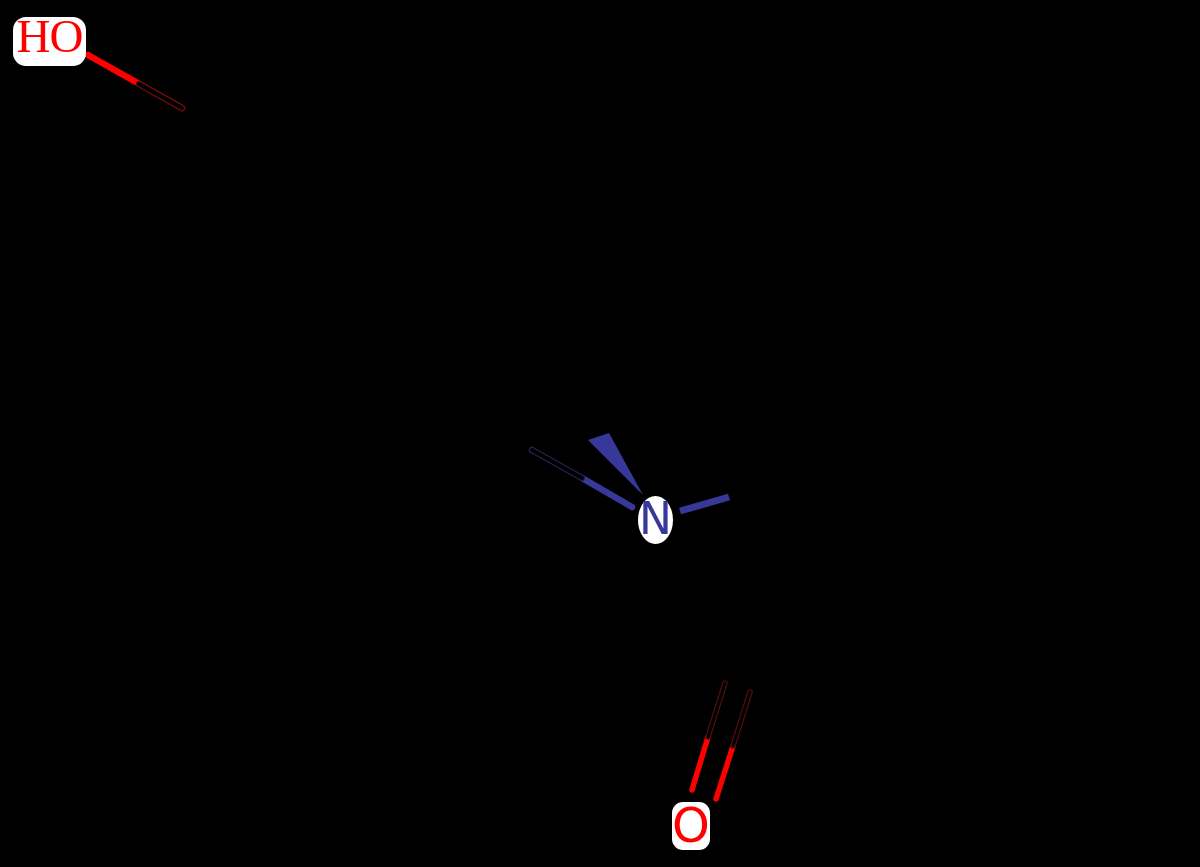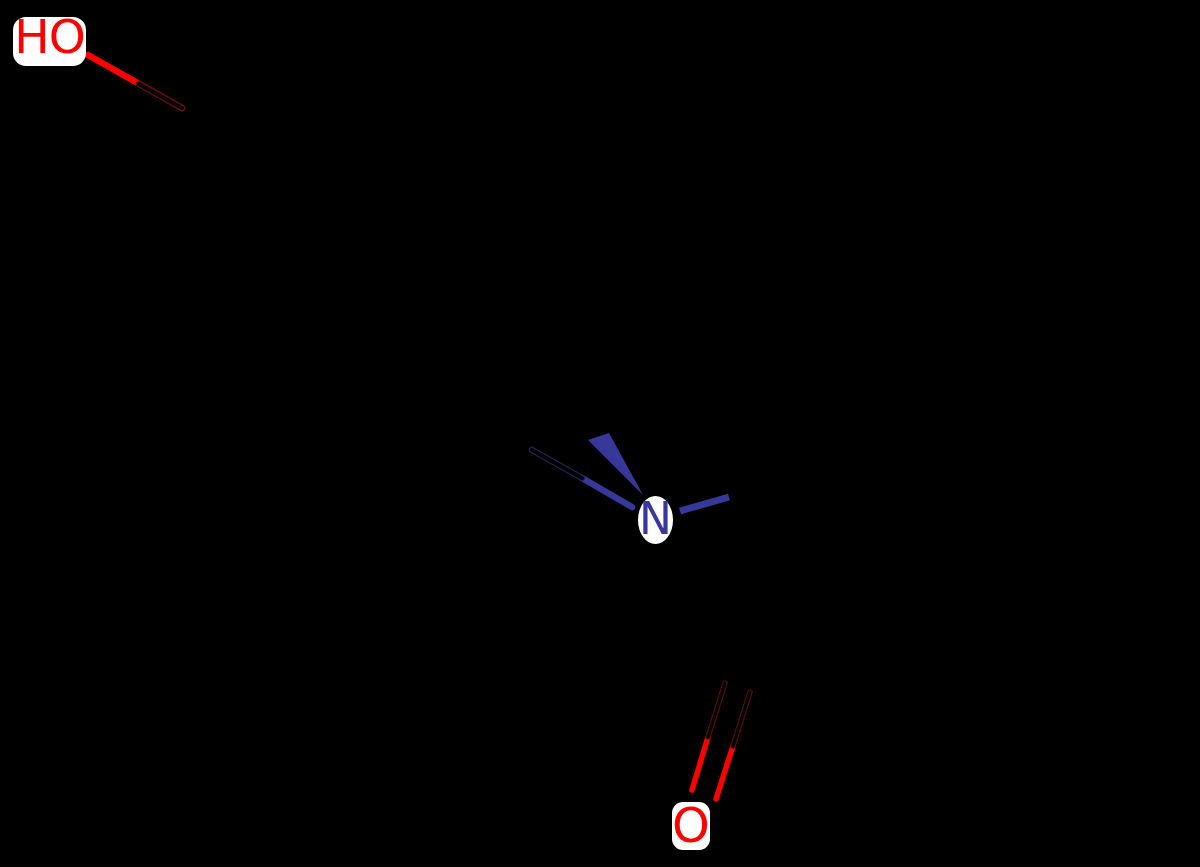--- a/index.html
+++ b/index.html
@@ -30,20 +30,21 @@
     user-select: none;
   }
   .atom-label.ho {
     left: 13px; top: 17px;
     width: 73px; height: 49px;
     border-radius: 13px;
     font-size: 47px;
     letter-spacing: -1px;
     padding-bottom: 11px;
     box-sizing: border-box;
+    font-family: Liberation Serif, serif;
   }
   .atom-label.n {
     left: 638px; top: 496px;
     width: 35px; height: 48px;
     border-radius: 50%;
     font-size: 44px;
     padding-bottom: 2px;
     box-sizing: border-box;
   }
   .atom-label.o {

